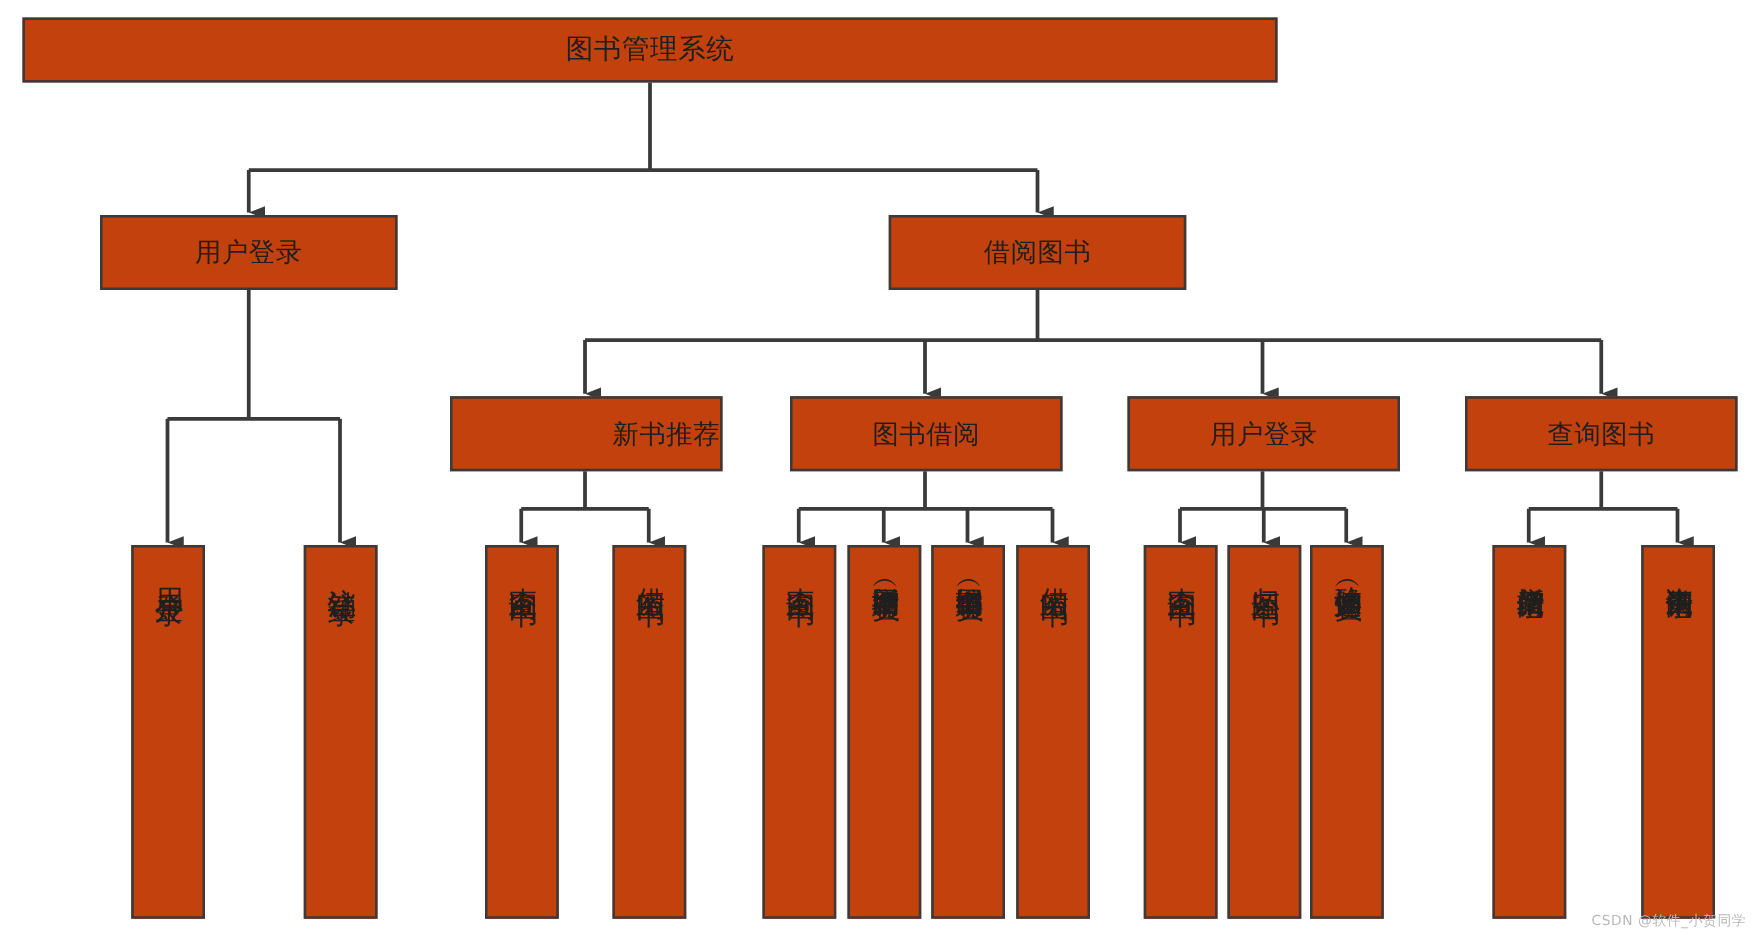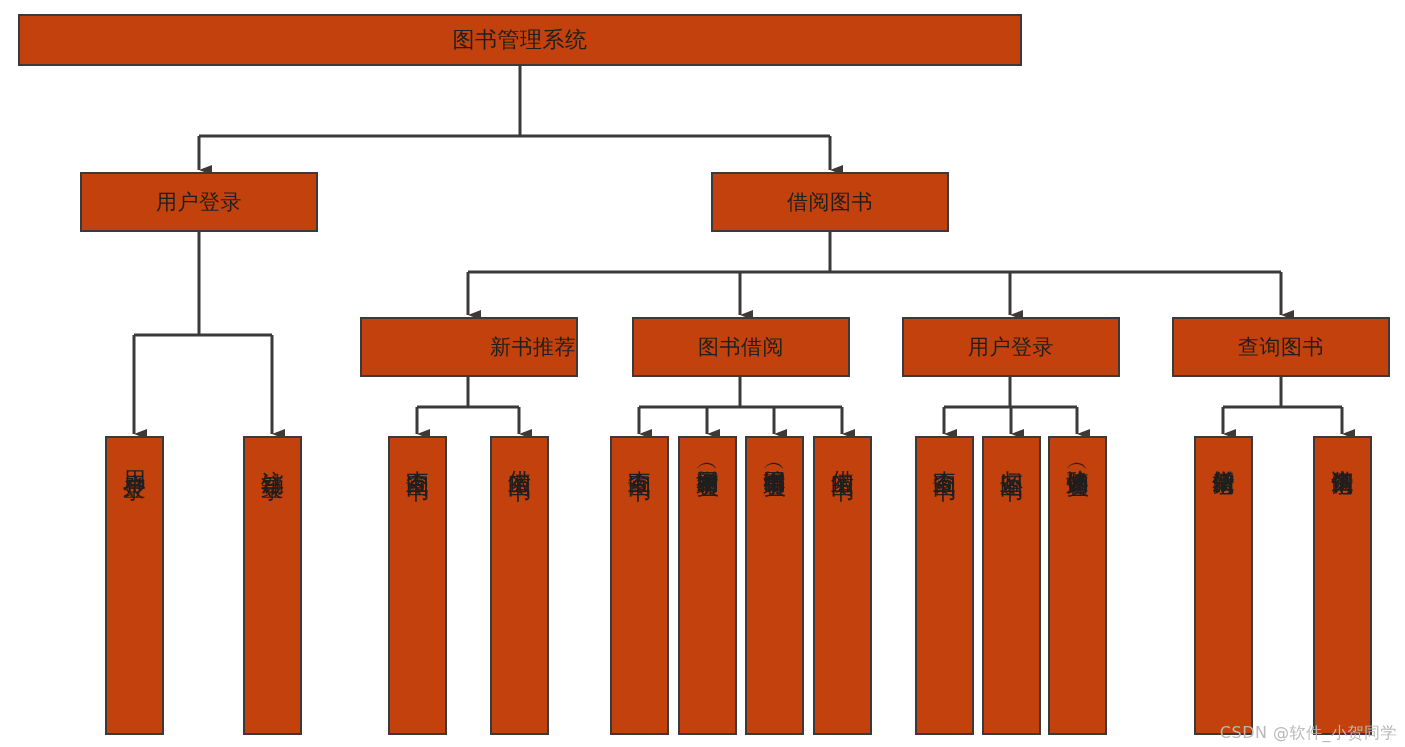--- a/index.html
+++ b/index.html
@@ -54,21 +54,21 @@
     line-height:1.0;
     letter-spacing:3px;
     white-space:nowrap;
   }
   .node.v.tall-text .label{ font-size:22px; letter-spacing:1px; }
 
   #watermark{
     position:absolute;
     right:8px;
     bottom:3px;
-    font-size:16px;
+    font-size:11px;
     color:#b9b9b9;
     letter-spacing:0.5px;
     white-space:nowrap;
     user-select:none;
   }
 </style>
 </head>
 <body>
 
 <div id="diagram-root">

